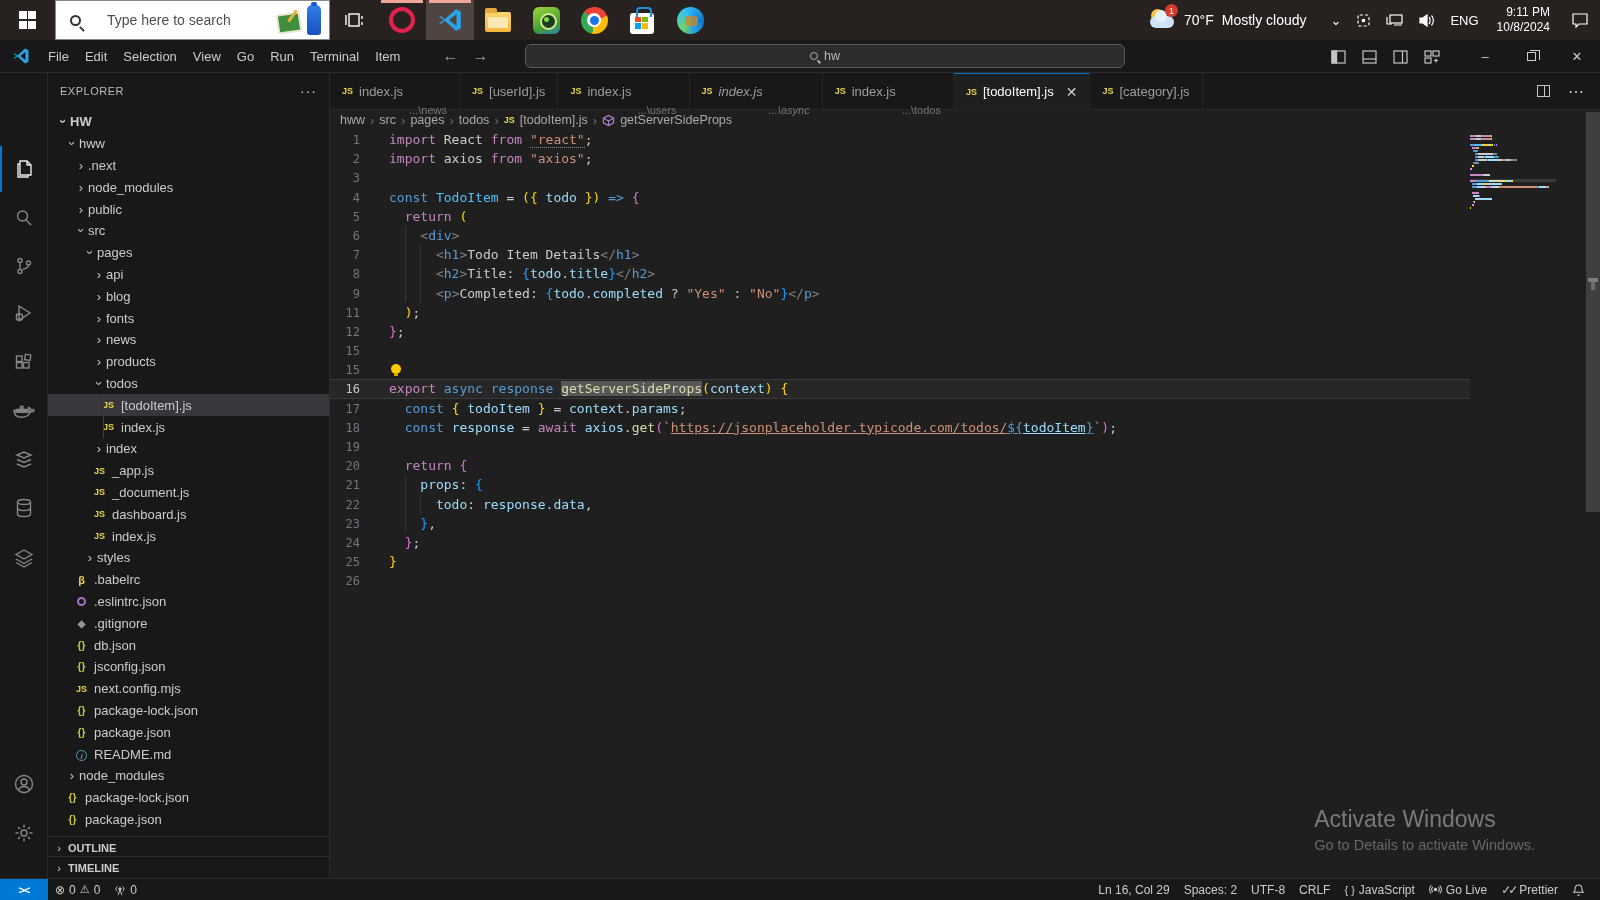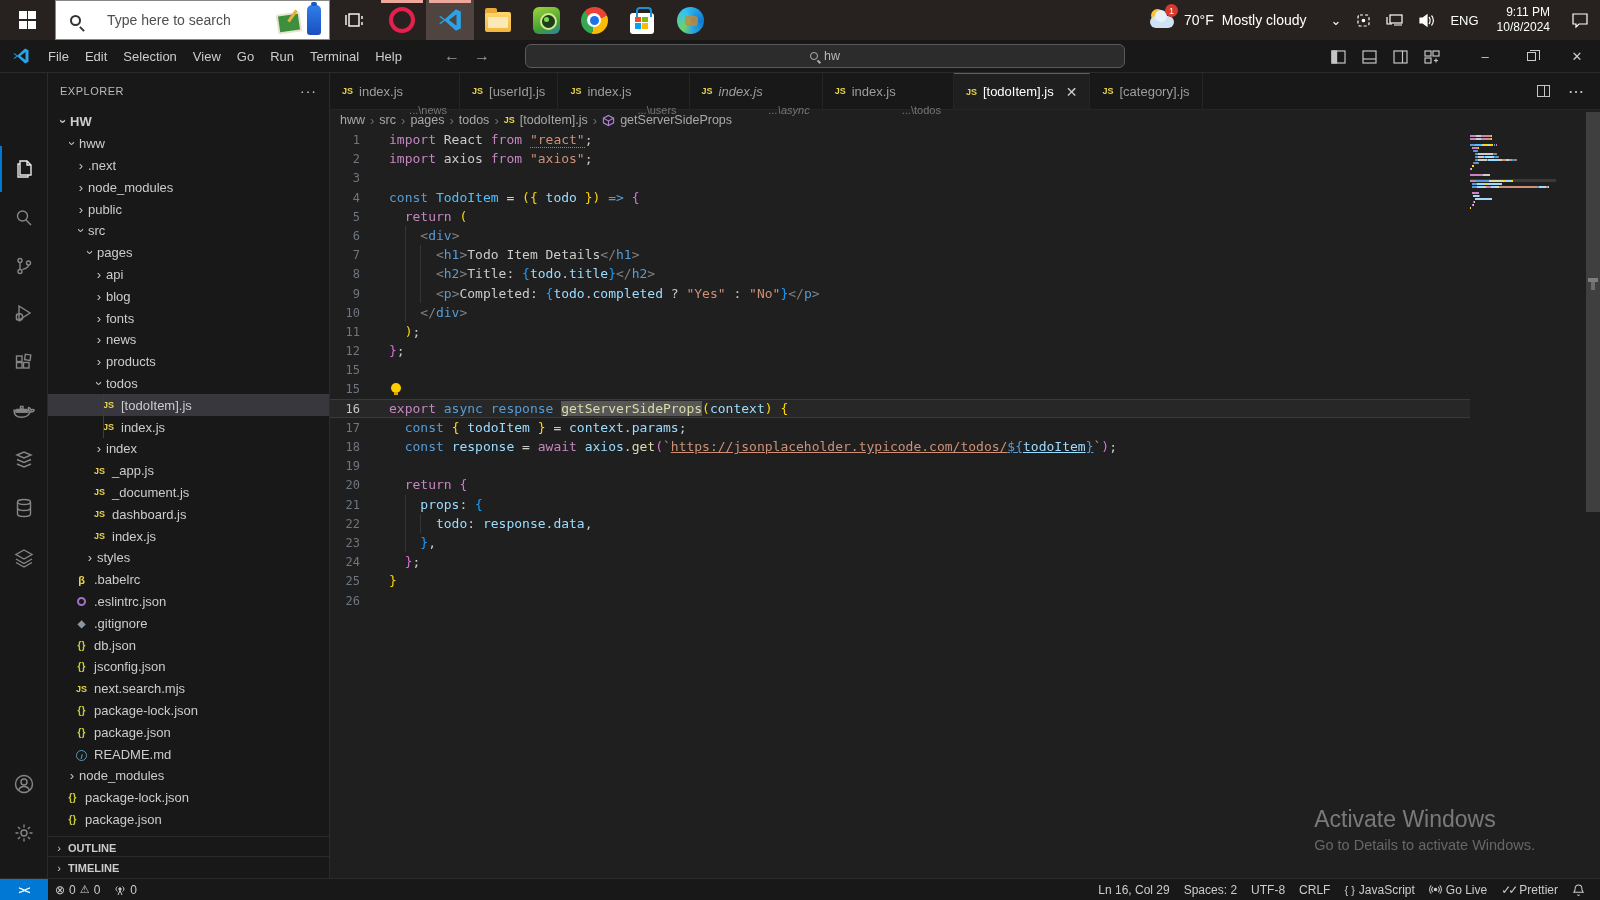--- a/index.html
+++ b/index.html
@@ -282,21 +282,21 @@
         <path fill="#2aa3e8" d="M17.5 2 7.2 11.2 3.4 8.3 2 9l4.2 3L2 15l1.4.7 3.8-2.9L17.5 22l4.5-2.2V4.2L17.5 2zm.5 4.6v10.8L11 12l7-5.4z"></path>
       </svg>
     <div class="menus">
         <div class="menu-item">File</div>
         <div class="menu-item">Edit</div>
         <div class="menu-item">Selection</div>
         <div class="menu-item">View</div>
         <div class="menu-item">Go</div>
         <div class="menu-item">Run</div>
         <div class="menu-item">Terminal</div>
-        <div class="menu-item">Help</div>
+        <div class="menu-item">Item</div>
       </div>
     <div class="nav-arrows">
       <span>←</span>
       <span>→</span>
     </div>
     <div class="cmd-center">
       <span class="mag2"></span>
       <span>hw</span>
     </div>
     <div class="tb-layout-icons">
@@ -528,21 +528,21 @@
         <div class="trow" style="padding-left: 26px;">
           <span class="ficon json">{}</span>
           <span>db.json</span>
         </div>
         <div class="trow" style="padding-left: 26px;">
           <span class="ficon json">{}</span>
           <span>jsconfig.json</span>
         </div>
         <div class="trow" style="padding-left: 26px;">
           <span class="ficon js">JS</span>
-          <span>next.search.mjs</span>
+          <span>next.config.mjs</span>
         </div>
         <div class="trow" style="padding-left: 26px;">
           <span class="ficon json">{}</span>
           <span>package-lock.json</span>
         </div>
         <div class="trow" style="padding-left: 26px;">
           <span class="ficon json">{}</span>
           <span>package.json</span>
         </div>
         <div class="trow" style="padding-left: 26px;">
@@ -637,21 +637,20 @@
     <div class="code-area" id="code">
         <div class="code-line"><span class="ln">1</span><span class="tk-k">import </span><span class="tk-w">React </span><span class="tk-k">from </span><span class="tk-s dots">"react"</span><span class="tk-w">;</span></div>
         <div class="code-line"><span class="ln">2</span><span class="tk-k">import </span><span class="tk-w">axios </span><span class="tk-k">from </span><span class="tk-s">"axios"</span><span class="tk-w">;</span></div>
         <div class="code-line"><span class="ln">3</span></div>
         <div class="code-line"><span class="ln">4</span><span class="tk-d">const </span><span class="tk-c">TodoItem</span><span class="tk-w"> = </span><span class="tk-b1">({ </span><span class="tk-v">todo</span><span class="tk-b1"> })</span><span class="tk-w"> </span><span class="tk-d">=&gt;</span><span class="tk-w"> </span><span class="tk-b2">{</span></div>
         <div class="code-line"><span class="ln">5</span><span class="tk-w">  </span><span class="tk-k">return </span><span class="tk-b1">(</span></div>
         <div class="code-line"><span class="ln">6</span><span class="guide" style="left: 74.6px;"></span><span class="tk-w">    </span><span class="tk-p">&lt;</span><span class="tk-t">div</span><span class="tk-p">&gt;</span></div>
         <div class="code-line"><span class="ln">7</span><span class="guide" style="left: 74.6px;"></span><span class="guide" style="left: 90.2px;"></span><span class="tk-w">      </span><span class="tk-p">&lt;</span><span class="tk-t">h1</span><span class="tk-p">&gt;</span><span class="tk-w">Todo Item Details</span><span class="tk-p">&lt;/</span><span class="tk-t">h1</span><span class="tk-p">&gt;</span></div>
         <div class="code-line"><span class="ln">8</span><span class="guide" style="left: 74.6px;"></span><span class="guide" style="left: 90.2px;"></span><span class="tk-w">      </span><span class="tk-p">&lt;</span><span class="tk-t">h2</span><span class="tk-p">&gt;</span><span class="tk-w">Title: </span><span class="tk-b3">{</span><span class="tk-v">todo</span><span class="tk-w">.</span><span class="tk-v">title</span><span class="tk-b3">}</span><span class="tk-p">&lt;/</span><span class="tk-t">h2</span><span class="tk-p">&gt;</span></div>
         <div class="code-line"><span class="ln">9</span><span class="guide" style="left: 74.6px;"></span><span class="guide" style="left: 90.2px;"></span><span class="tk-w">      </span><span class="tk-p">&lt;</span><span class="tk-t">p</span><span class="tk-p">&gt;</span><span class="tk-w">Completed: </span><span class="tk-b3">{</span><span class="tk-v">todo</span><span class="tk-w">.</span><span class="tk-v">completed</span><span class="tk-w"> ? </span><span class="tk-s">"Yes"</span><span class="tk-w"> : </span><span class="tk-s">"No"</span><span class="tk-b3">}</span><span class="tk-p">&lt;/</span><span class="tk-t">p</span><span class="tk-p">&gt;</span></div>
-        <div class="code-line"><span class="ln">10</span><span class="guide" style="left: 74.6px;"></span><span class="tk-w">    </span><span class="tk-p">&lt;/</span><span class="tk-t">div</span><span class="tk-p">&gt;</span></div>
         <div class="code-line"><span class="ln">11</span><span class="tk-w">  </span><span class="tk-b1">)</span><span class="tk-w">;</span></div>
         <div class="code-line"><span class="ln">12</span><span class="tk-b2">}</span><span class="tk-w">;</span></div>
         <div class="code-line"><span class="ln">15</span></div>
         <div class="code-line"><span class="ln">15</span><span class="bulb"></span></div>
         <div class="code-line current"><span class="ln">16</span><span class="tk-k">export </span><span class="tk-d">async </span><span class="tk-d">response </span><span class="tk-f hl">getServerSideProps</span><span class="tk-b1">(</span><span class="tk-v">context</span><span class="tk-b1">)</span><span class="tk-w"> </span><span class="tk-b1">{</span></div>
         <div class="code-line"><span class="ln">17</span><span class="tk-w">  </span><span class="tk-d">const </span><span class="tk-b1">{ </span><span class="tk-v">todoItem</span><span class="tk-b1"> }</span><span class="tk-w"> = </span><span class="tk-v">context</span><span class="tk-w">.</span><span class="tk-v">params</span><span class="tk-w">;</span></div>
         <div class="code-line"><span class="ln">18</span><span class="tk-w">  </span><span class="tk-d">const </span><span class="tk-v">response</span><span class="tk-w"> = </span><span class="tk-k">await </span><span class="tk-v">axios</span><span class="tk-w">.</span><span class="tk-f">get</span><span class="tk-b2">(</span><span class="tk-s">`</span><span class="tk-s lnk">https://jsonplaceholder.typicode.com/todos/</span><span class="tk-d lnk">${</span><span class="tk-v lnk">todoItem</span><span class="tk-d lnk">}</span><span class="tk-s">`</span><span class="tk-b2">)</span><span class="tk-w">;</span></div>
         <div class="code-line"><span class="ln">19</span></div>
         <div class="code-line"><span class="ln">20</span><span class="tk-w">  </span><span class="tk-k">return </span><span class="tk-b2">{</span></div>
         <div class="code-line"><span class="ln">21</span><span class="guide" style="left: 74.6px;"></span><span class="tk-w">    </span><span class="tk-v">props</span><span class="tk-w">: </span><span class="tk-b3">{</span></div>

